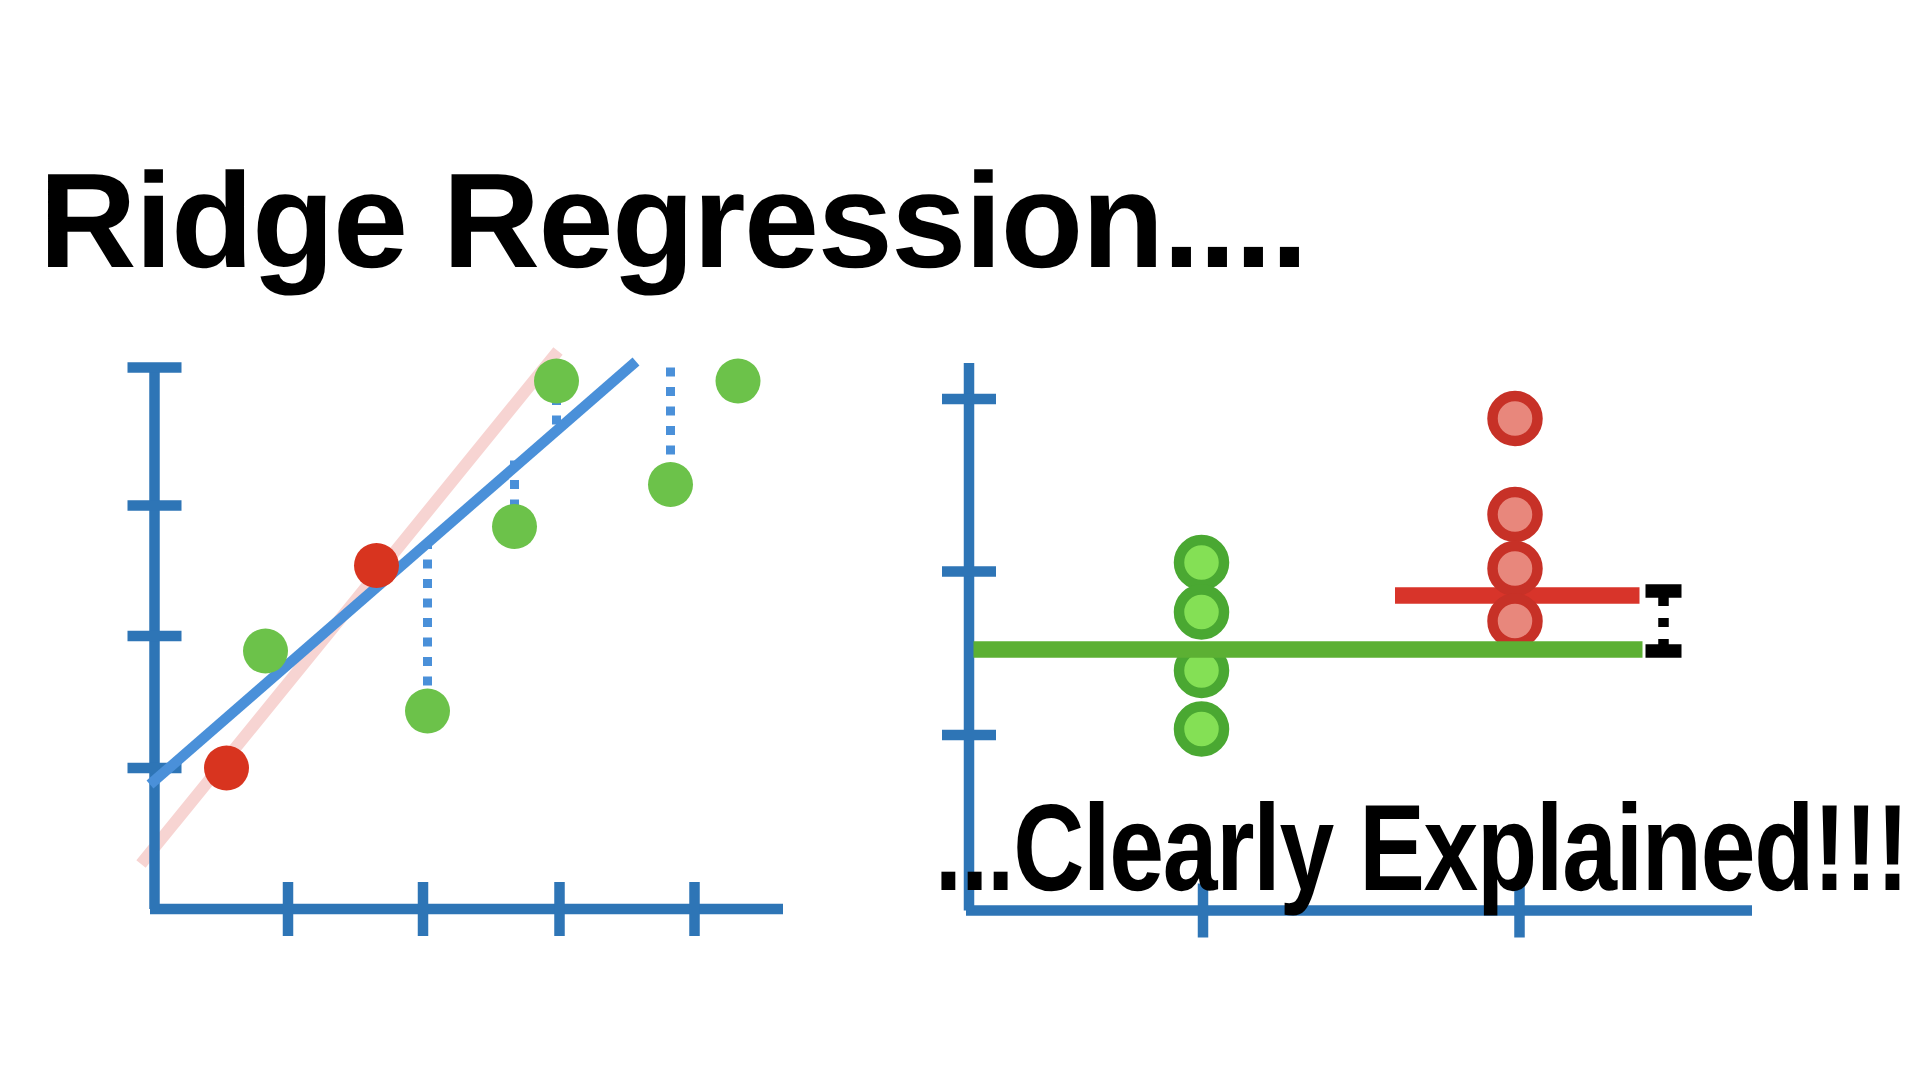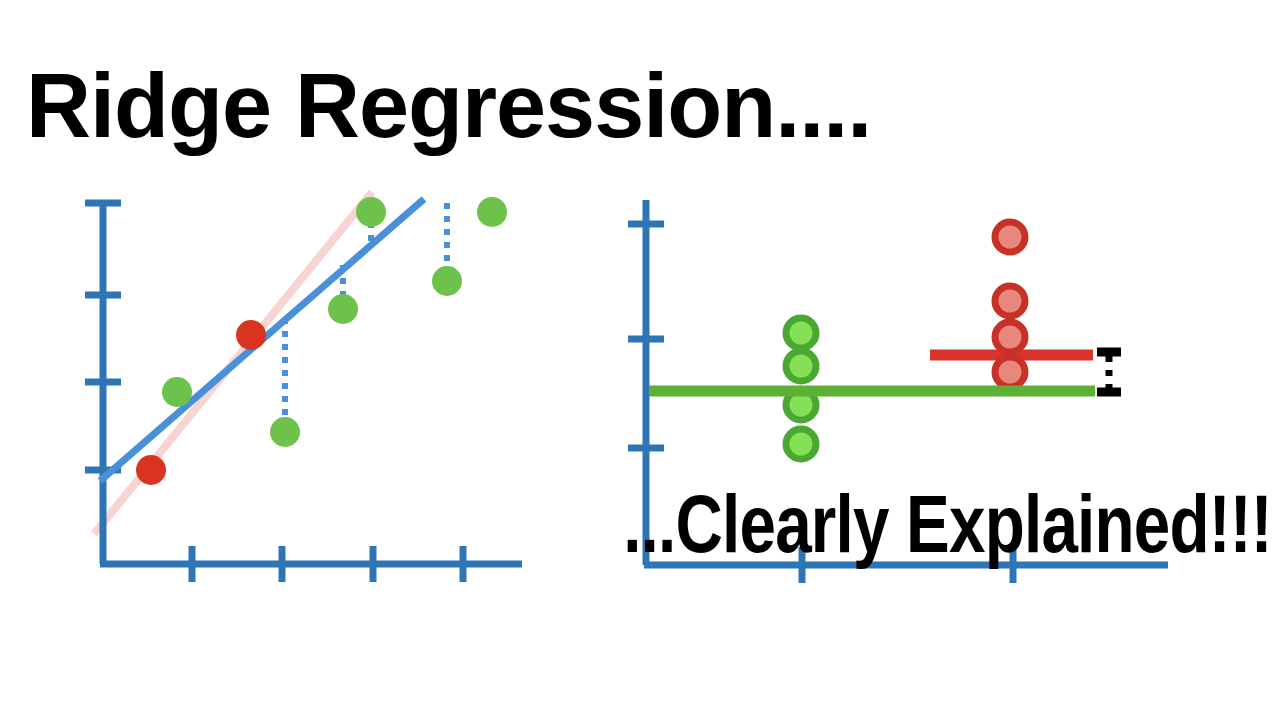--- a/index.html
+++ b/index.html
@@ -1,17 +1,17 @@
 <!DOCTYPE html>
 <html><head>
 <meta charset="utf-8">
 <style>
   html,body{margin:0;padding:0;background:#ffffff;}
   body{width:1280px;height:720px;overflow:hidden;font-family:"Liberation Sans",sans-serif;}
-  #stage{position:relative;width:1280px;height:576px;background:#ffffff;}
+  #stage{position:relative;width:1280px;height:576px;background:#ffffff;margin-top:42px;}
 
   .title-top{
     position:absolute;
     left:26px;
     top:58px;
     font-family:"Liberation Sans",sans-serif;
     font-weight:bold;
     font-size:90px;
     line-height:96px;
     letter-spacing:-1px;

